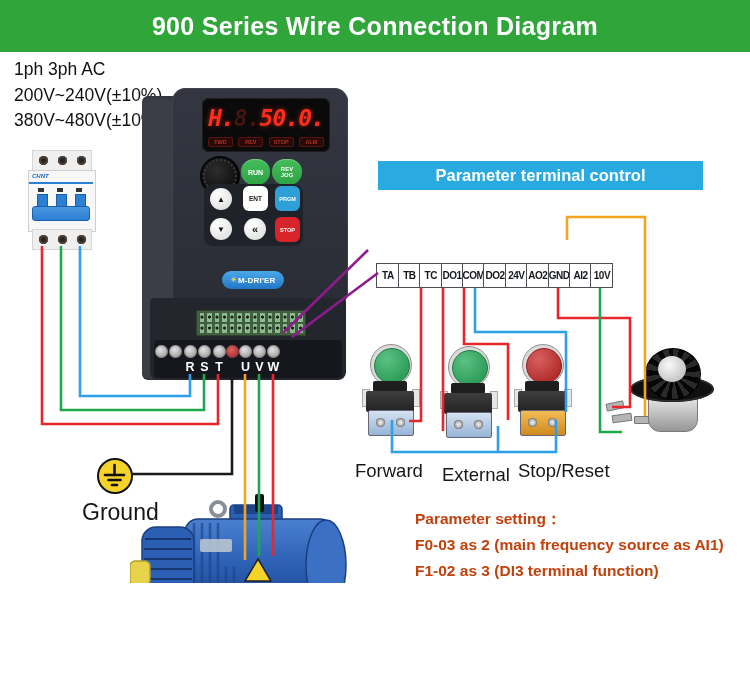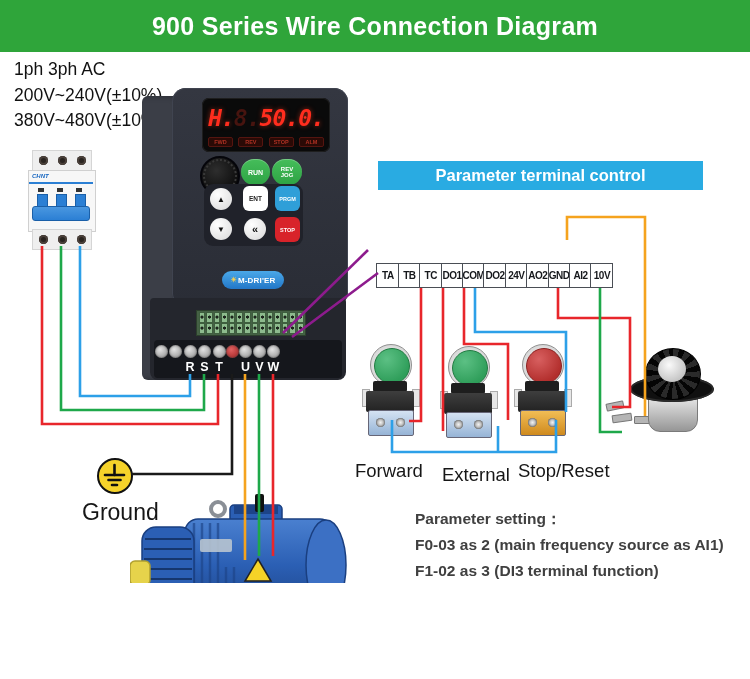--- a/index.html
+++ b/index.html
@@ -354,21 +354,21 @@
         <line x1="16" y1="102" x2="60" y2="102"></line>
     </g>
     <rect x="0" y="64" width="20" height="24" rx="5" fill="#e6d34b" stroke="#b0a030" stroke-width="1.5"></rect>
     <rect x="70" y="42" width="32" height="13" rx="2" fill="#b8c4d0" opacity="0.9"></rect>
     <polygon points="128,62 141,84 115,84" fill="#f5d327" stroke="#222" stroke-width="1.5"></polygon>
     <rect x="56" y="125" width="166" height="6" fill="#1d4488"></rect>
   </svg>
   <div class="abs layer" style="left:255px;top:494px;width:9px;height:18px;background:#111;border-radius:2px;"></div>
   <div class="dev-label" style="left:296px;top:608px;font-size:19px;">Motor</div>
 
-  <div id="params" class="abs layer" style="color: #404040;">
+  <div id="params" class="abs layer" style="color: #c2410c;">
     <div>Parameter setting：</div>
     <div>F0-03 as 2 (main frequency source as AI1)</div>
     <div>F1-02 as 3 (DI3 terminal function)</div>
   </div>
 
   <svg id="wires" class="abs" viewBox="0 0 750 679">
       <polyline points="80,246 80,396 190,396 190,374" fill="none" stroke="#2da0e8" stroke-width="2.6"></polyline>
       <polyline points="61,246 61,410 204,410 204,374" fill="none" stroke="#1ea84a" stroke-width="2.6"></polyline>
       <polyline points="42,246 42,424 218,424 218,374" fill="none" stroke="#e8262b" stroke-width="2.6"></polyline>
       <polyline points="232,374 232,474 131,474" fill="none" stroke="#1a1a1a" stroke-width="2.6"></polyline>

